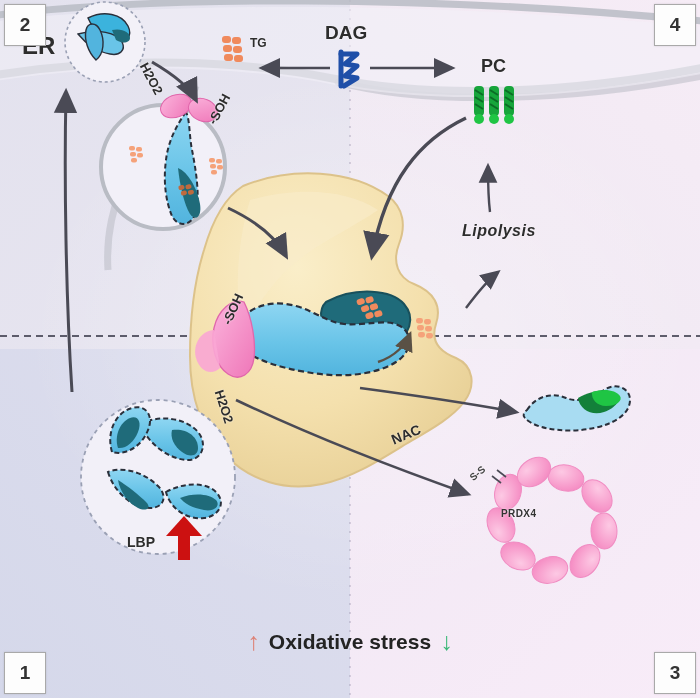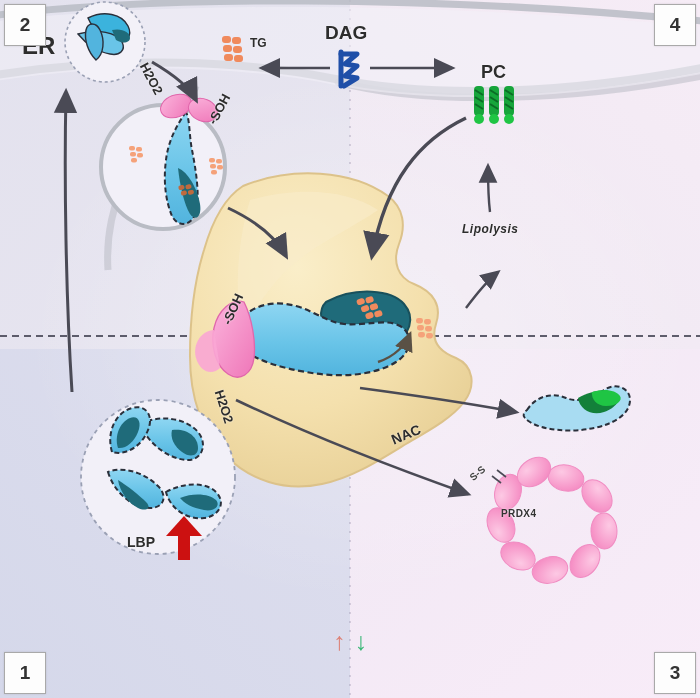--- a/index.html
+++ b/index.html
@@ -42,22 +42,22 @@
   #corner-3{right:4px;bottom:4px;}
 
   
   .lbl{position:absolute;color:#2d2d2d;
        font-family:"Liberation Sans",sans-serif;
        font-weight:bold;white-space:nowrap;
        text-shadow:0 0 2px rgba(255,255,255,.85);}
   .lbl-er   {left:22px; top:32px;  font-size:24px;}
   .lbl-tg   {left:250px;top:36px;  font-size:12px;}
   .lbl-dag  {left:325px;top:22px;  font-size:19px;}
-  .lbl-pc   {left:481px;top:62px;  font-size:18px;text-align:right;}
-  .lbl-lipo {left:462px;top:222px; font-size:12px;font-style:italic;letter-spacing:.5px;}
+  .lbl-pc   {left:481px;top:56px;  font-size:18px;text-align:right;}
+  .lbl-lipo {left:462px;top:222px; font-size:16px;font-style:italic;letter-spacing:.5px;}
   .lbl-prdx {left:501px;top:508px; font-size:10px;letter-spacing:.4px;color:#333;}
   .lbl-lbp  {left:127px;top:534px; font-size:14px;}
   .lbl-nac  {left:392px;top:432px; font-size:14px;transform:rotate(-22deg);transform-origin:left center;}
   .lbl-ss   {left:471px;top:473px; font-size:10px;transform:rotate(-40deg);transform-origin:left center;color:#444;}
 
   .lbl-hox-top {left:150px;top:60px; font-size:13px;transform:rotate(62deg);transform-origin:left top;}
   .lbl-soh-top {left:218px;top:112px;font-size:13px;transform:rotate(-62deg);transform-origin:left bottom;}
   .lbl-soh-mid {left:233px;top:312px;font-size:13px;transform:rotate(-66deg);transform-origin:left bottom;}
   .lbl-hox-mid {left:226px;top:388px;font-size:13px;transform:rotate(72deg);transform-origin:left top;}
 
@@ -347,20 +347,21 @@
   <div class="lbl lbl-nac">NAC</div>
   <div class="lbl lbl-ss">S-S</div>
 
   <div class="lbl lbl-hox-top">H2O2</div>
   <div class="lbl lbl-soh-top">-SOH</div>
   <div class="lbl lbl-soh-mid">-SOH</div>
   <div class="lbl lbl-hox-mid">H2O2</div>
 
   <div id="oxi-row">
     <span class="oxi-arrow" id="oxi-up">↑</span>
+    <span id="oxi-text">Oxidative stress</span>
     <span class="oxi-arrow" id="oxi-down">↓</span>
   </div>
 
   <div class="corner" id="corner-2">2</div>
   <div class="corner" id="corner-4">4</div>
   <div class="corner" id="corner-1">1</div>
   <div class="corner" id="corner-3">3</div>
 
 </div>
 

